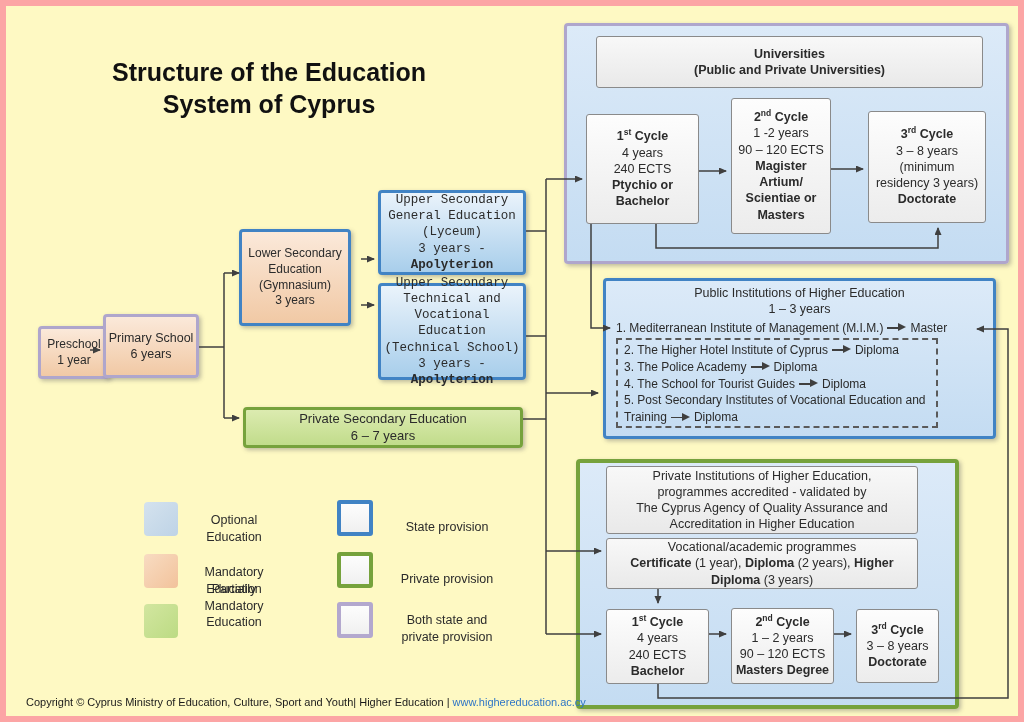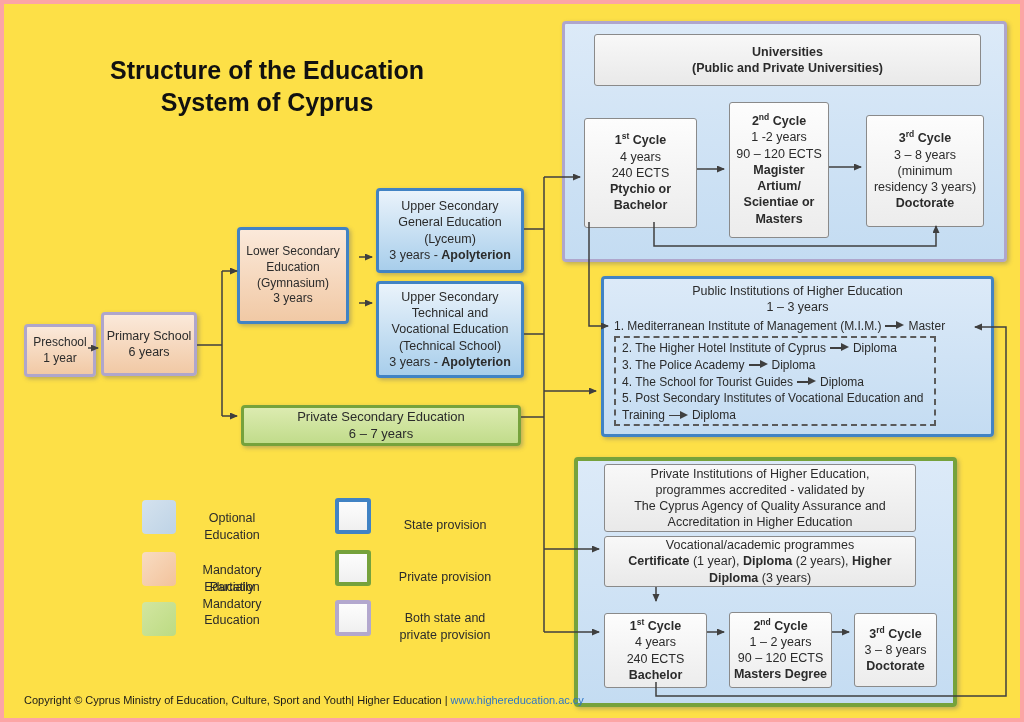--- a/index.html
+++ b/index.html
@@ -1,27 +1,27 @@
 <!DOCTYPE html>
 <html><head>
 <meta charset="utf-8">
 <style>
   html,body{margin:0;padding:0;background:#fff;}
-  .canvas{position:relative;width:1024px;height:722px;background:#fde047;overflow:hidden;
-          font-family:"Liberation Sans",sans-serif;color:#2b2b2b;border:4px solid #fca5a5;box-sizing:border-box;}
+  .canvas{position:relative;width:1024px;height:722px;background:#fef9c3;overflow:hidden;
+          font-family:"Liberation Sans",sans-serif;color:#2b2b2b;border:6px solid #fca5a5;box-sizing:border-box;}
   .pl{white-space:pre-line;}
   .bx{position:absolute;box-sizing:border-box;display:flex;flex-direction:column;align-items:center;
       justify-content:center;text-align:center;line-height:1.3;border-radius:4px;}
   .shadow{box-shadow:2px 2px 4px rgba(110,110,110,.45);}
   .peachFill{background:linear-gradient(180deg,#fbe9da 0%,#f1c9a5 100%);}
-  .blueFill{background:linear-gradient(180deg,#eaf3fb 0%,#a8ceeb 100%);}
+  .blueFill{background:linear-gradient(180deg,#eaf3fb 0%,#a8ceeb 100%);font-family:Liberation Mono, monospace;}
   .nurseryFill{background:linear-gradient(180deg,#dfeaf3 0%,#bfd4e7 100%);}
   .greenFill{background:linear-gradient(180deg,#dcebb0 0%,#c1dc8b 100%);}
   .panelFill{background:linear-gradient(180deg,#dceaf8 0%,#c4dcf2 100%);}
-  .whiteFill{background:linear-gradient(180deg,#fdfdfd 0%,#ececec 100%);margin-top:6px;}
+  .whiteFill{background:linear-gradient(180deg,#fdfdfd 0%,#ececec 100%);}
   .grayFill{background:linear-gradient(180deg,#f8f8f8 0%,#e9e9e9 100%);}
   .bPurple{border:3px solid #afa6cc;}
   .bBlue{border:3px solid #4183c4;}
   .bGreen{border:3px solid #76a23c;margin-top:10px;}
   .bGreen4{border:4px solid #76a23c;}
   .bGray{border:1px solid #8a8a8a;border-radius:3px;}
   .b{font-weight:bold;}
   sup{font-size:8.5px;line-height:0;}
   .title{position:absolute;left:100px;top:50px;width:326px;text-align:center;font-size:25px;
          font-weight:bold;line-height:1.28;color:#111;}
@@ -42,21 +42,21 @@
   .footer .link{color:#2e75c6;}
 </style>
 </head>
 <body>
 
 <div class="canvas">
 
   <div class="title pl">Structure of the Education
 System of Cyprus</div>
 
-  <div class="bx peachFill bPurple shadow pl" style="left:20px;top:320px;width:72px;height:53px;font-size:12px;">Preschool
+  <div class="bx peachFill bPurple shadow pl" style="left:32px;top:320px;width:72px;height:53px;font-size:12px;">Preschool
 1 year</div>
 
 
   <div class="bx peachFill bPurple shadow pl" style="left:97px;top:308px;width:96px;height:64px;font-size:12.5px;">Primary School
 6 years</div>
 
   <div class="bx peachFill bBlue shadow pl" style="left:233px;top:223px;width:112px;height:97px;font-size:12px;">Lower Secondary
 Education
 (Gymnasium)
 3 years</div>

